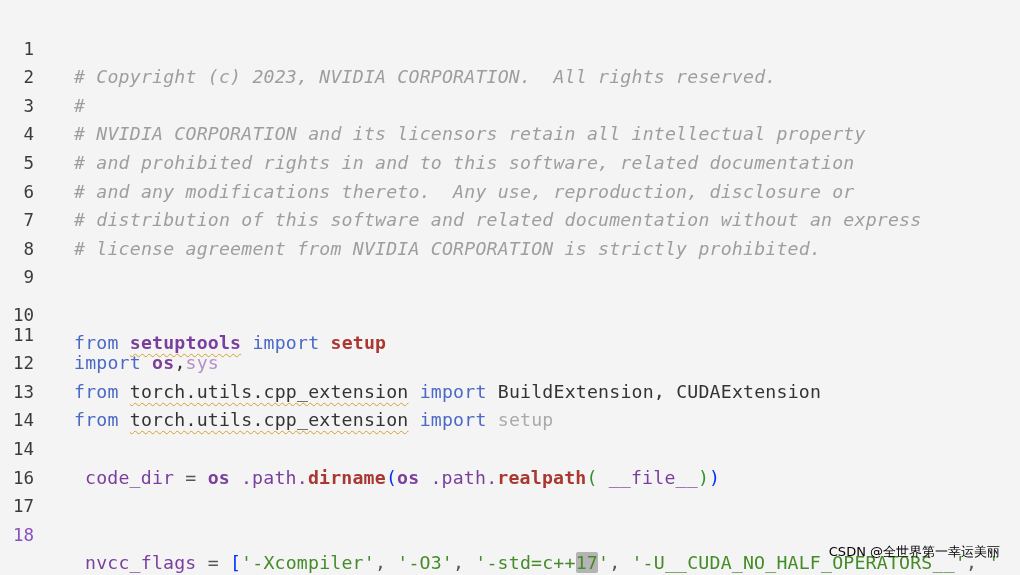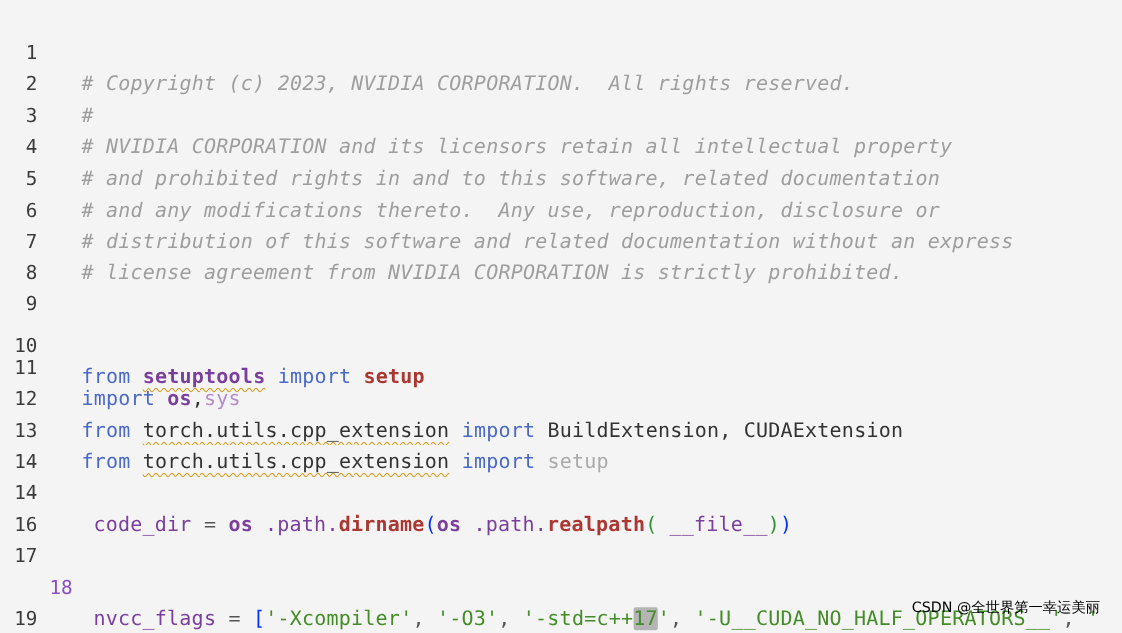--- a/index.html
+++ b/index.html
@@ -28,21 +28,21 @@
       width: 1020px;
     }
     .ln {
       position: absolute;
       left: 0;
       width: 34px;
       text-align: right;
       color: #3b3b3b;
       font-size: 17.5px;
     }
-    .ln.active { color: #8a4fc0; margin-left: 32px; }
+    .ln.active { color: #8a4fc0; }
     .code {
       position: absolute;
       left: 74px;
       letter-spacing: 0.2px;
     }
     .cm { color: #9e9e9e; font-style: italic; }
     .kw { color: #4b69c6; }
     .mod { color: #7a3e9d; font-weight: bold; }
     .fn { color: #aa3731; font-weight: bold; text-align: center; }
     .var { color: #7a3e9d; margin-left: 11px; }
@@ -146,23 +146,19 @@
   </div>
   <div class="line" style="top:463.6px">
     <span class="ln">17</span>
   </div>
 
   <div class="line" style="top:492.2px">
     <span class="ln active">18</span>
     <span class="code"><span class="var">nvcc_flags</span><span class="op"> = </span><span class="br1">[</span><span class="str">'-Xcompiler'</span><span class="op">, </span><span class="str">'-O3'</span><span class="op">, </span><span class="str">'-std=c++</span><span class="str hl">17</span><span class="str">'</span><span class="op">, </span><span class="str">'-U__CUDA_NO_HALF_OPERATORS__'</span><span class="op">, </span><span class="str">'</span></span>
   </div>
 
-  <div class="line" style="top:520.8px">
-    <span class="ln">19</span>
-    
-  </div>
 
   <div class="line" style="top:549.4px">
     
   </div>
 
   <div class="watermark">CSDN @全世界第一幸运美丽</div>
 </div>
 
 </body></html>

